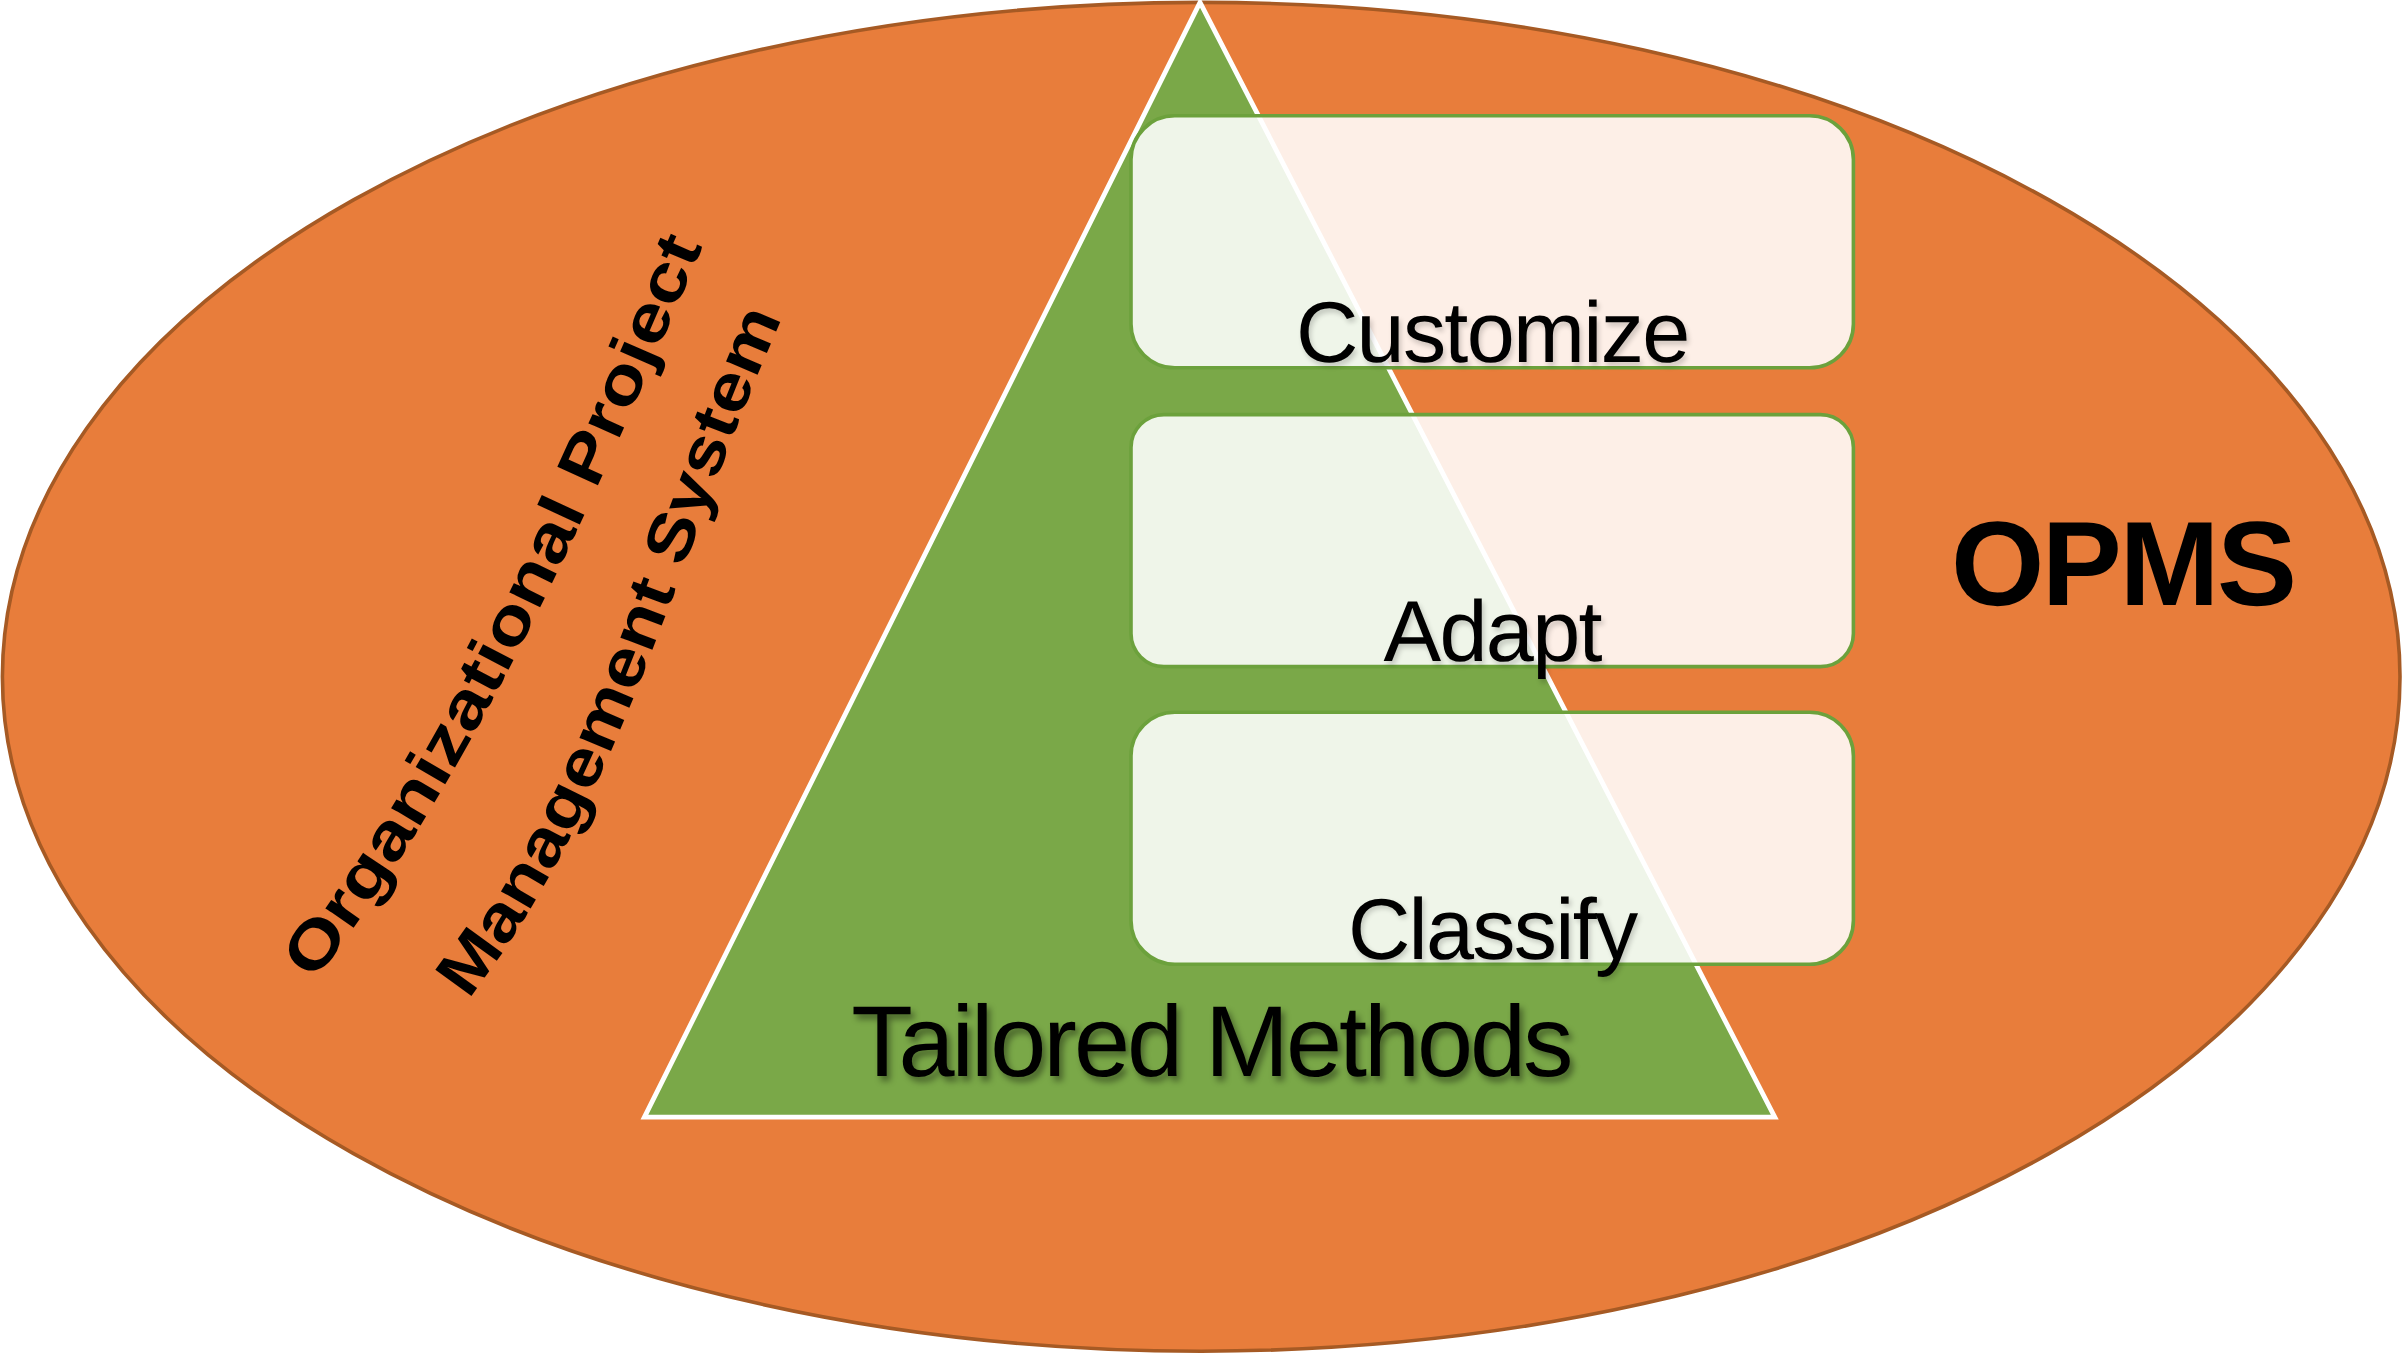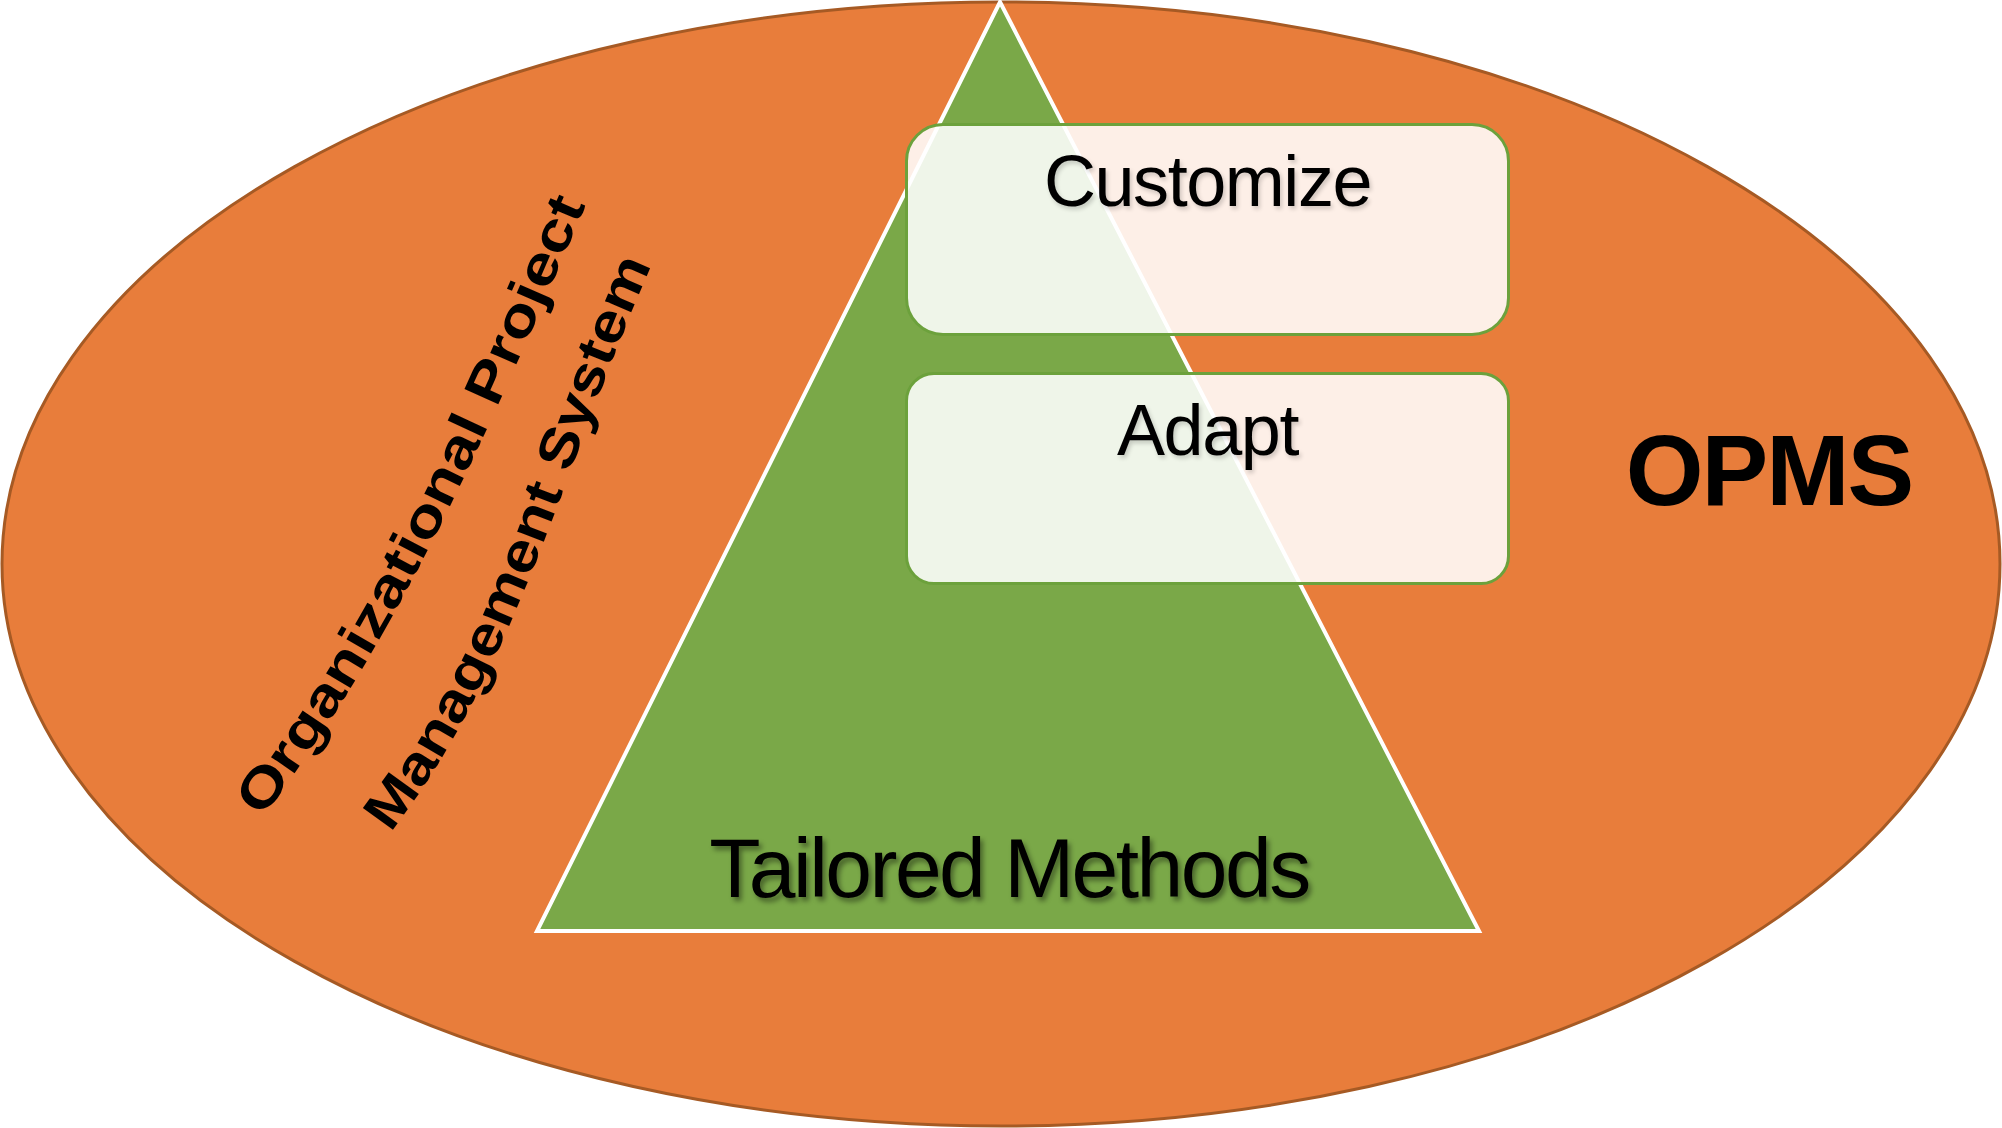--- a/index.html
+++ b/index.html
@@ -16,31 +16,30 @@
     width:2002px; height:1128px;
   }
   .curved-text {
     font-family:"Liberation Sans", sans-serif;
     font-weight:bold;
     font-size:54px;
     fill:#000000;
   }
   .box {
     position:absolute;
-    left:905px;
+    left:941px;
     width:605px;
     height:213px;
     box-sizing:border-box;
     background:var(--box-fill, rgba(255,255,255,0.88));
     border:3px solid var(--box-border, #6CA13C);
     border-radius:38px;
     display:flex;
-    align-items:flex-start;
+    align-items:flex-end;
     justify-content:center;
-    margin-top:28px;
   }
   .box.b1 { top:95px; }
   .box.b2 { top:344px;border-radius:29px; }
   .box.b3 { top:592px; }
   .box-label {
     font-size:72px;
     letter-spacing:-0.02em;
     transform:translateY(14px);
     text-shadow:2px 3px 4px rgba(0,0,0,0.18);
     white-space:nowrap;
@@ -91,16 +90,19 @@
   </svg>
 
   <div class="triangle-label">Tailored Methods</div>
 
   <div class="box b1">
     <span class="box-label">Customize</span>
   </div>
   <div class="box b2">
     <span class="box-label">Adapt</span>
   </div>
+  <div class="box b3">
+    <span class="box-label">Classify</span>
+  </div>
 
   <div class="opms-label">OPMS</div>
 
 </div>
 
 </body></html>

